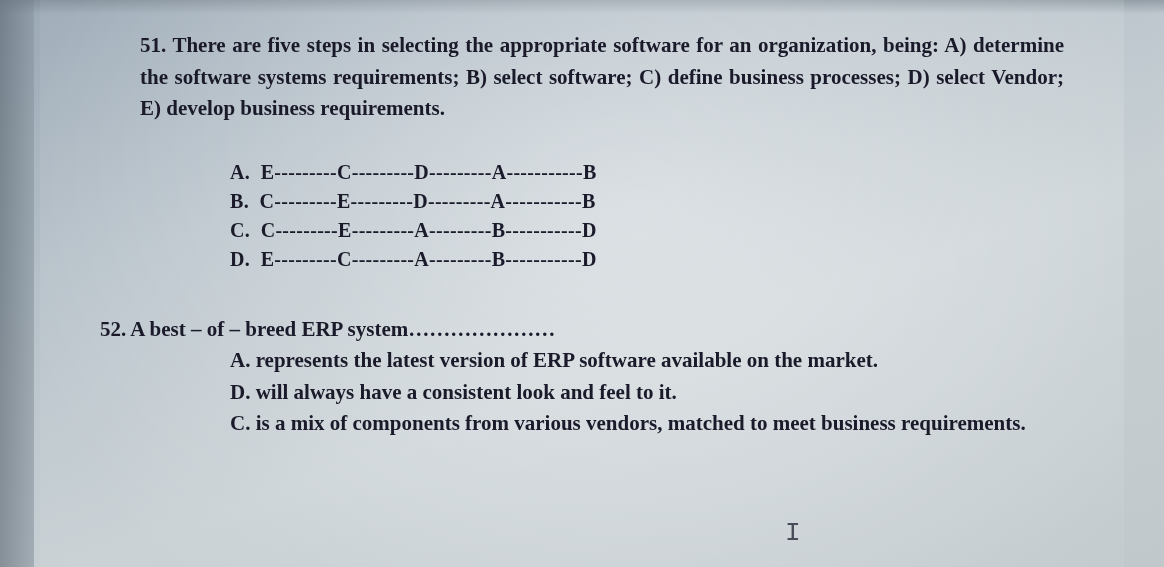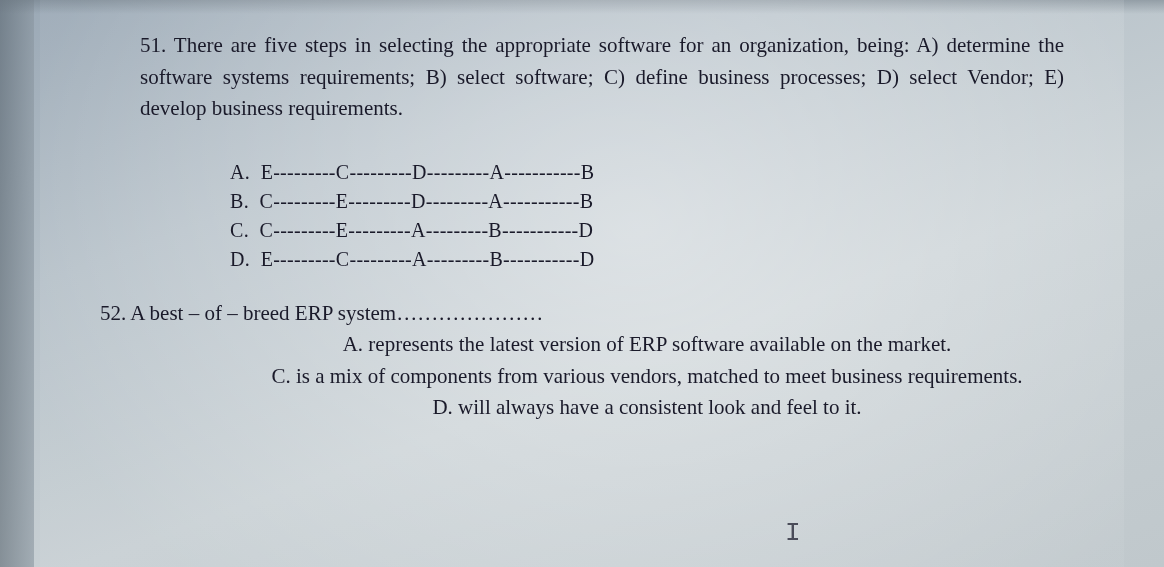--- a/index.html
+++ b/index.html
@@ -21,24 +21,25 @@
     top: 0;
     right: 40px;
     bottom: 0;
     padding: 20px 60px 20px 60px;
     box-sizing: border-box;
     background: radial-gradient(ellipse 900px 700px at 55% 40%, rgba(255,255,255,0.45), rgba(255,255,255,0.05) 70%);
     mix-blend-mode: normal;
   }
   .question {
     margin-top: 10px;
-    margin-bottom: 24px;
+    margin-bottom: 40px;
     font-size: 21px;
     line-height: 1.5;
     text-align: justify;
+    font-weight: bold;
   }
   .q51-body {
     padding-left: 40px;
   }
   .q51-num {
     display: inline;
   }
   .prompt-line {
     margin-top: 2px;
   }
@@ -47,33 +48,34 @@
     padding-left: 90px;
     font-size: 20px;
     line-height: 1.45;
     letter-spacing: 0.3px;
     white-space: pre;
     font-family: "Times New Roman", Times, serif;
   }
   .q52 {
     font-size: 21px;
     line-height: 1.5;
+    font-weight: bold;
   }
   .q52-body {
     padding-left: 0px;
   }
   .choices52 {
     padding-left: 130px;
     font-size: 21px;
     line-height: 1.5;
   }
   .choices52 .choice-row {
     text-indent: -26px;
     padding-left: 26px;
-    text-align: center;
+    text-align: left;
   }
   .cursor {
     position: absolute;
     left: 785px;
     top: 518px;
     font-family: "Courier New", monospace;
     font-size: 26px;
     color: #2a2a3a;
     opacity: 0.8;
   }
@@ -111,20 +113,20 @@
     </div>
   </div>
 
   <div class="q52">
     <div class="q52-body">
       <span>52.</span>
       <span>A best – of – breed ERP system…………………</span>
     </div>
     <div class="choices52">
       <div class="choice-row">A.  represents the latest version of ERP software available on the market.</div>
+      <div class="choice-row">D.  will always have a consistent look and feel to it.</div>
       <div class="choice-row">C.  is a mix of components from various vendors, matched to meet business requirements.</div>
-      <div class="choice-row">D.  will always have a consistent look and feel to it.</div>
     </div>
   </div>
 
 </div>
 
 <div class="cursor">I</div>
 
 </body></html>

